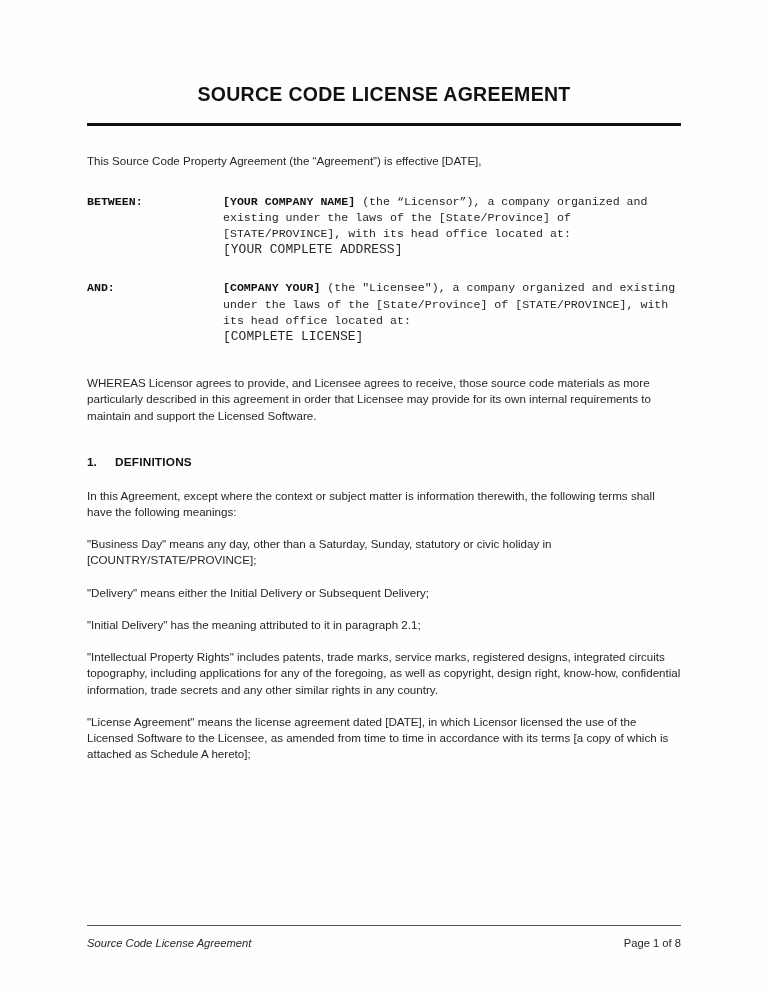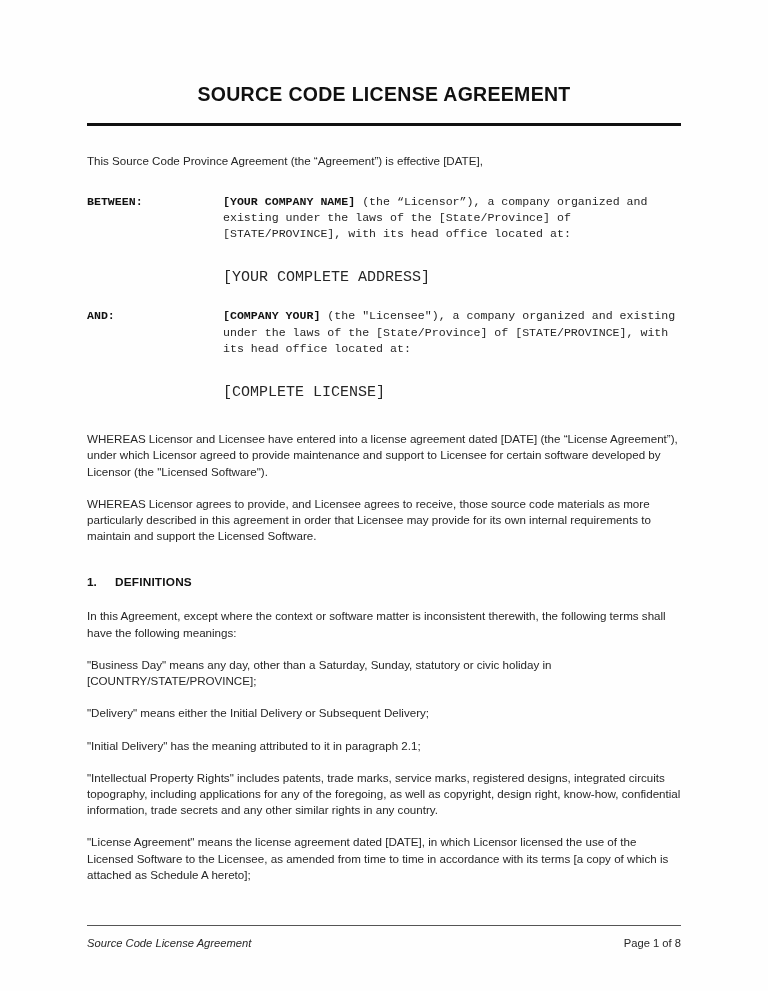--- a/index.html
+++ b/index.html
@@ -82,22 +82,22 @@
   .party-body {
     flex: 1 1 auto;
     font-size: 11.6px;
     line-height: 16.2px;
     color: #262626;
   }
   .party-body b {
     color: #111;
   }
   .party-address {
-    margin-top: 28px;
-    font-size: 15px;
+    margin-top: 0;
+    font-size: 13px;
     line-height: 16.2px;
     color: #262626;
   }
 
   
   .recitals {
     margin-top: 30px;
   }
   .recitals .para + .para {
     margin-top: 16px;
@@ -157,50 +157,49 @@
 <body>
 
 <div class="page">
 
   <div class="content">
 
     <h1 class="doc-title">SOURCE CODE LICENSE AGREEMENT</h1>
 
     <div class="title-rule"></div>
 
-    <p class="para intro">This Source Code Province Agreement (the “Agreement”) is effective [DATE],</p>
+    <p class="para intro">This Source Code Property Agreement (the “Agreement”) is effective [DATE],</p>
 
     <div class="party-row">
       <div class="party-label">BETWEEN:</div>
       <div class="party-body">
         <b>[YOUR COMPANY NAME]</b><span> (the “Licensor”), a company organized and existing under the laws of the [State/Province] of [STATE/PROVINCE], with its head office located at:</span>
         <div class="party-address">[YOUR COMPLETE ADDRESS]</div>
       </div>
     </div>
 
     <div class="party-row second">
       <div class="party-label">AND:</div>
       <div class="party-body">
         <b>[COMPANY YOUR]</b><span> (the "Licensee"), a company organized and existing under the laws of the [State/Province] of [STATE/PROVINCE], with its head office located at:</span>
         <div class="party-address">[COMPLETE LICENSE]</div>
       </div>
     </div>
 
     <div class="recitals">
-      <p class="para">WHEREAS Licensor and Licensee have entered into a license agreement dated [DATE] (the “License Agreement”), under which Licensor agreed to provide maintenance and support to Licensee for certain software developed by Licensor (the "Licensed Software").</p>
       <p class="para">WHEREAS Licensor agrees to provide, and Licensee agrees to receive, those source code materials as more particularly described in this agreement in order that Licensee may provide for its own internal requirements to maintain and support the Licensed Software.</p>
     </div>
 
     <div class="section-heading">
       <span class="section-num">1.</span>
       <span class="section-name">DEFINITIONS</span>
     </div>
 
     <div class="definitions">
-      <p class="para">In this Agreement, except where the context or software matter is inconsistent therewith, the following terms shall have the following meanings:</p>
+      <p class="para">In this Agreement, except where the context or subject matter is information therewith, the following terms shall have the following meanings:</p>
       <p class="para">"Business Day" means any day, other than a Saturday, Sunday, statutory or civic holiday in [COUNTRY/STATE/PROVINCE];</p>
       <p class="para">"Delivery" means either the Initial Delivery or Subsequent Delivery;</p>
       <p class="para">"Initial Delivery" has the meaning attributed to it in paragraph 2.1;</p>
       <p class="para">"Intellectual Property Rights" includes patents, trade marks, service marks, registered designs, integrated circuits topography, including applications for any of the foregoing, as well as copyright, design right, know-how, confidential information, trade secrets and any other similar rights in any country.</p>
       <p class="para">"License Agreement" means the license agreement dated [DATE], in which Licensor licensed the use of the Licensed Software to the Licensee, as amended from time to time in accordance with its terms [a copy of which is attached as Schedule A hereto];</p>
     </div>
 
   </div>
 
   <div class="footer">

